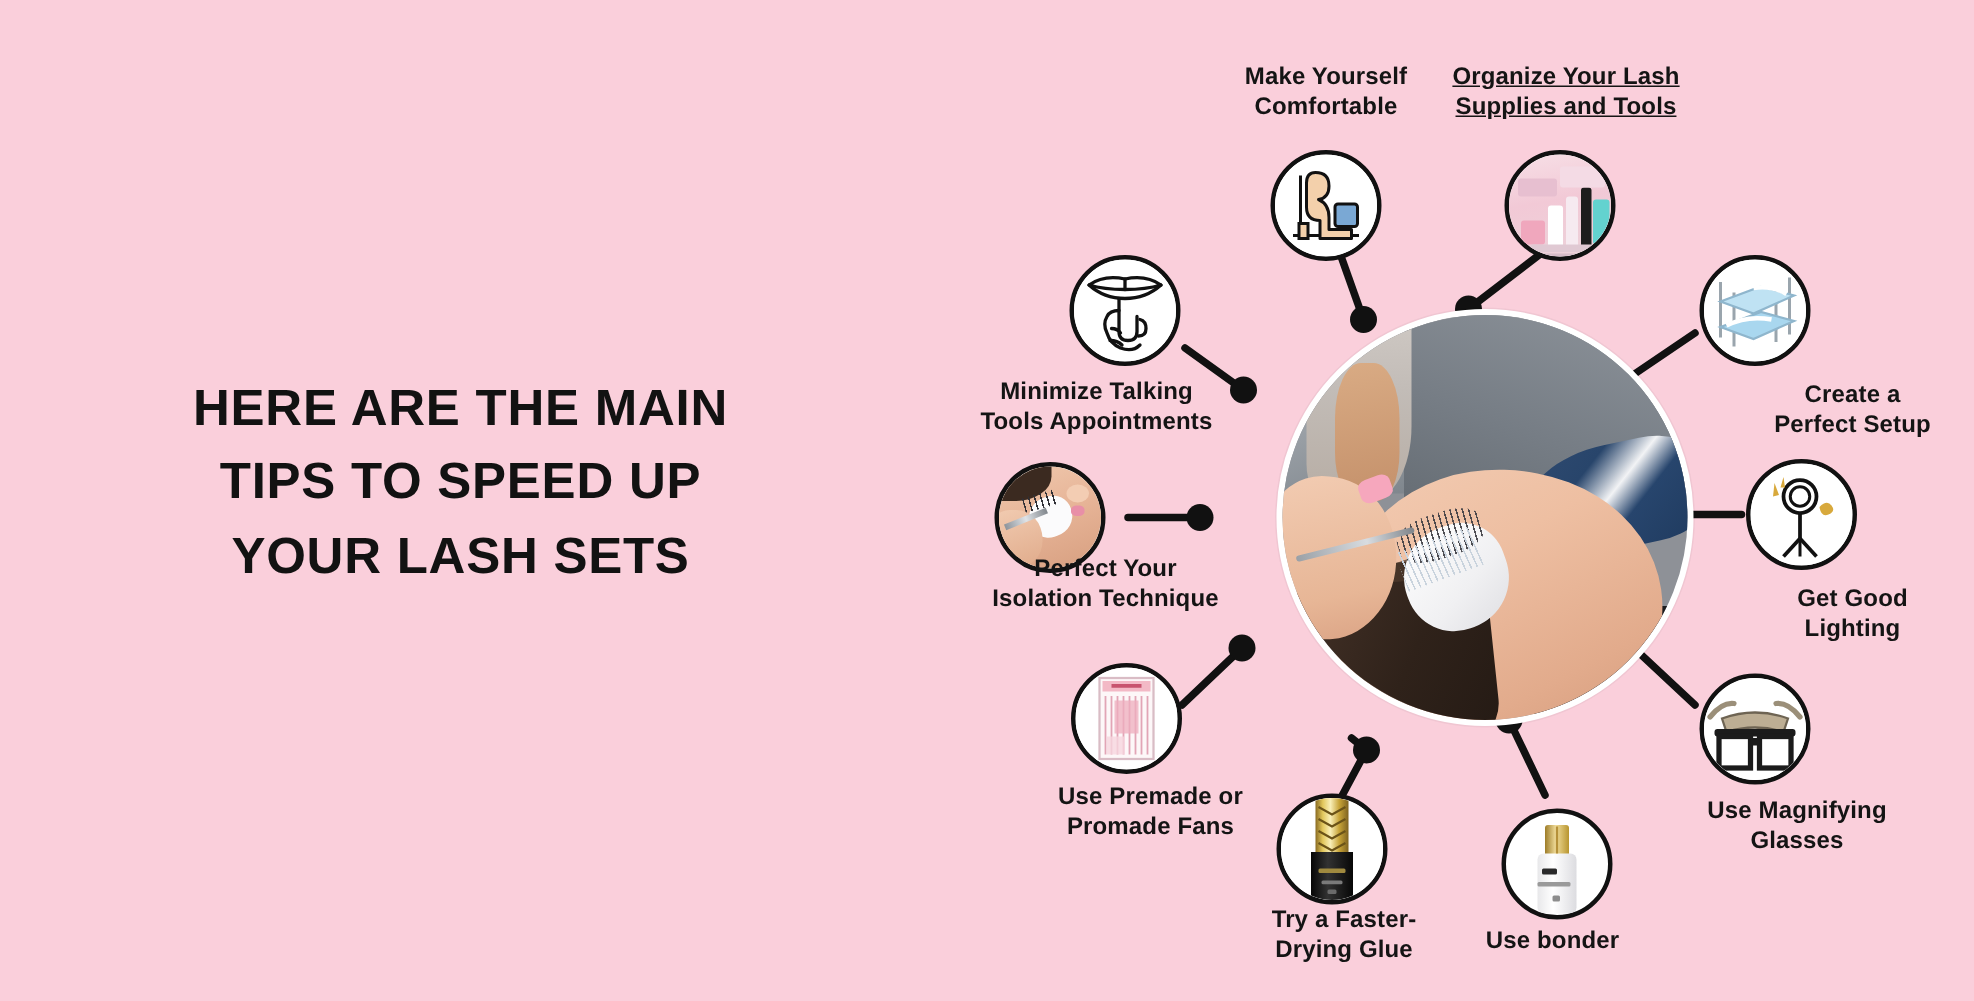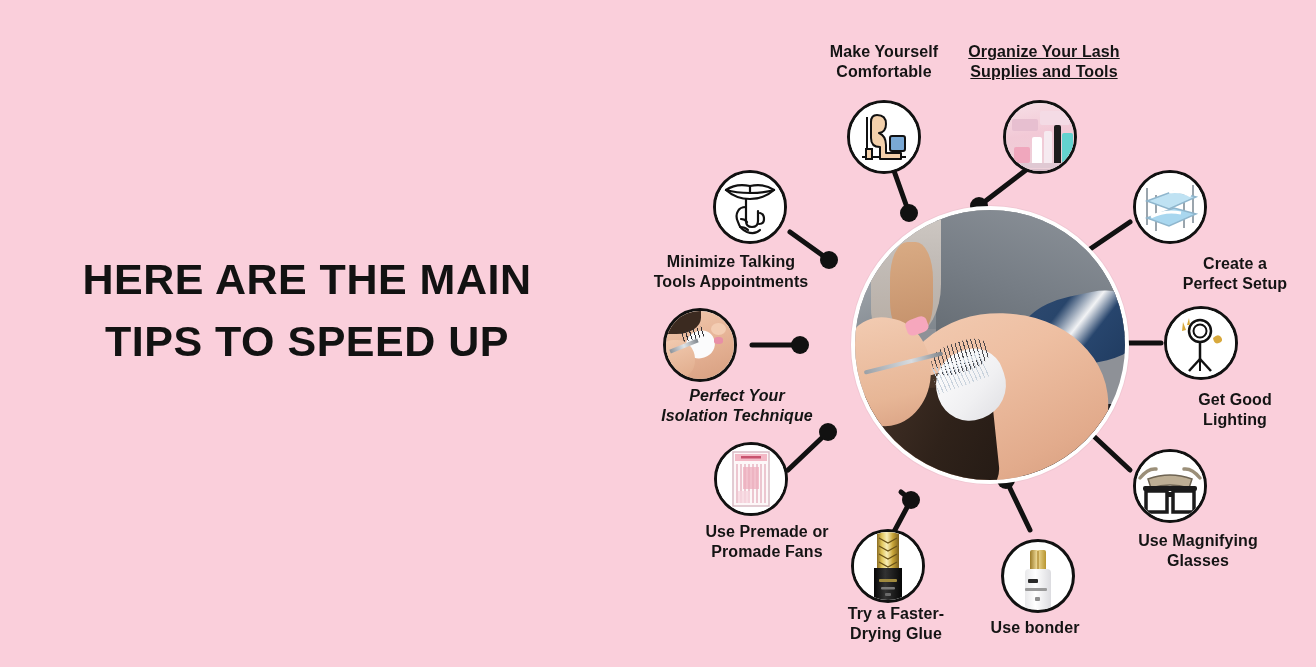--- a/index.html
+++ b/index.html
@@ -27,21 +27,21 @@
   
   .headline {
     position: absolute;
     left: 42px;
     top: 248px;
     width: 530px;
     text-align: center;
     color: #121212;
     font-family: "Liberation Sans", sans-serif;
     font-weight: 700;
-    font-size: 43px;
+    font-size: 34px;
     line-height: 1.45;
     letter-spacing: 0.5px;
     text-transform: uppercase;
   }
   .headline .hl-line { display: block; white-space: nowrap; }
 
   
   #connectors {
     position: absolute;
     left: 0; top: 0;
@@ -202,20 +202,21 @@
   }
 </style>
 </head>
 <body style="background: rgb(250, 207, 219);">
 
 <div id="stage" style="background: rgb(250, 207, 219);">
 
   <div class="headline">
     <span class="hl-line">HERE ARE THE MAIN</span>
     <span class="hl-line">TIPS TO SPEED UP</span>
+    <span class="hl-line">YOUR LASH SETS</span>
   </div>
 
   <svg id="connectors" viewBox="0 0 1316 667" width="1316" height="667">
     <g stroke="#111111" stroke-width="5" stroke-linecap="round" fill="none">
       <line x1="909" y1="213" x2="893" y2="168"></line>
       <line x1="979" y1="206" x2="1026" y2="170"></line>
       <line x1="1068" y1="264" x2="1130" y2="222"></line>
       <line x1="1112" y1="343" x2="1161" y2="343"></line>
       <line x1="1085" y1="428" x2="1130" y2="470"></line>
       <line x1="1006" y1="480" x2="1030" y2="530"></line>
@@ -408,21 +409,21 @@
   <div class="node photo" style="left:663px; top:308px;">
     <div class="art" style="inset:0; background:linear-gradient(160deg,#f0c9ae 0%,#e6b396 50%,#d79f80 100%);"></div>
     <div class="art" style="left:-6px; top:-4px; width:60%; height:40%; background:#3b2a20; border-radius:0 0 60% 20%;"></div>
     <div class="art" style="left:30%; top:30%; width:42%; height:40%; background:#fbfbfc; border-radius:50% 45% 50% 45%; transform:rotate(-18deg);"></div>
     <div class="art" style="left:24%; top:26%; width:34%; height:14%; background:repeating-linear-gradient(90deg,#2f2f35 0 1px,rgba(0,0,0,0) 1px 4px); transform:rotate(-16deg);"></div>
     <div class="art" style="left:-10%; top:42%; width:52%; height:56%; background:linear-gradient(160deg,#f2ccb2,#e0ab8b); border-radius:40% 50% 45% 40%;"></div>
     <div class="art" style="left:4%; top:48%; width:44%; height:4px; background:linear-gradient(90deg,#8d939a,#dfe3e7,#80868c); transform:rotate(-22deg);"></div>
     <div class="art" style="left:70%; top:38%; width:14%; height:10%; background:#e88fa7; border-radius:40%;"></div>
     <div class="art" style="left:66%; top:18%; width:22%; height:18%; background:#f3cdb3; border-radius:50%;"></div>
   </div>
-  <div class="label" style="left:608px; top:386px; width:258px;font-style:italic;">Perfect Your
+  <div class="label" style="left:608px; top:370px; width:258px;">Perfect Your
 Isolation Technique</div>
 
   <div class="node" style="left:713px; top:170px;">
     <svg width="68" height="68" viewBox="0 0 68 68">
       <rect width="68" height="68" fill="#ffffff"></rect>
       <g fill="none" stroke="#111" stroke-width="2.2" stroke-linecap="round" stroke-linejoin="round">
         <path d="M10 17 q10 -7 24 -4 q14 -3 24 4 q-10 3 -24 3 q-14 0 -24 -3 z"></path>
         <path d="M10 17 q10 9 24 9 q14 0 24 -9"></path>
         <path d="M34 13 l0 7"></path>
         <path d="M30 26 l0 22 q0 6 6 6 q6 0 6 -6 l0 -10"></path>

